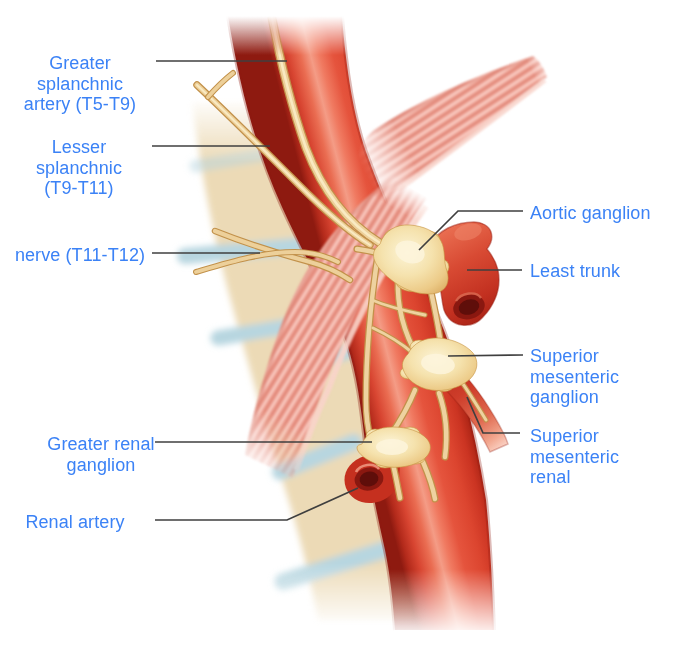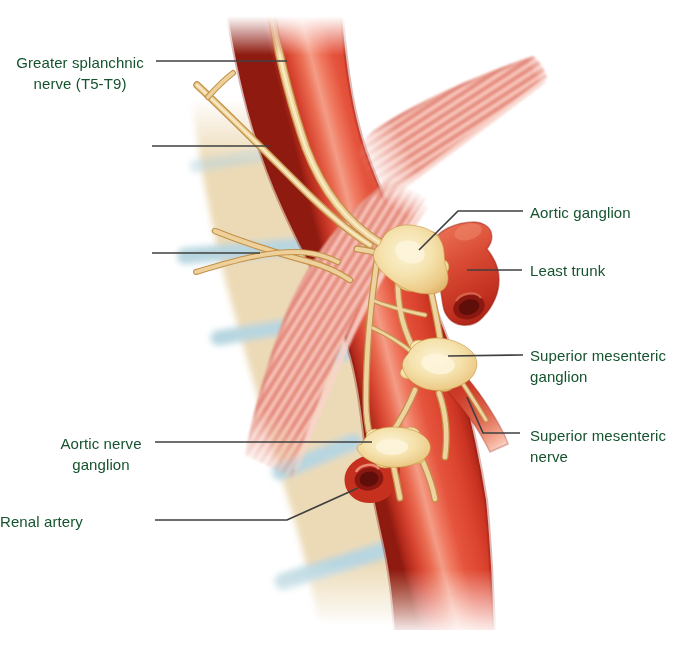--- a/index.html
+++ b/index.html
@@ -1,22 +1,22 @@
 <!DOCTYPE html>
 <html><head>
 <meta charset="utf-8">
 <style>
   html,body{margin:0;padding:0;background:#fff;}
   .stage{position:relative;width:690px;height:647px;overflow:hidden;background:#ffffff;
          font-family:"Liberation Sans",sans-serif;}
   .stage svg{position:absolute;left:0;top:0;}
-  .lbl{position:absolute;font-size:15px;line-height:20.5px;color:#14532d;letter-spacing:.1px;}
+  .lbl{position:absolute;font-size:18px;line-height:20.5px;color:#3b82f6;letter-spacing:.1px;}
   .lbl span{display:block;}
   .c{text-align:center;}
-  .r{text-align:left;}
+  .r{text-align:center;}
 </style>
 </head>
 <body>
 
 <div class="stage">
 
 <svg width="690" height="647" viewBox="0 0 690 647">
 <defs>
   <linearGradient id="aortaG" gradientUnits="userSpaceOnUse" x1="341" y1="330" x2="446" y2="303">
     <stop offset="0" stop-color="#8e1a10"></stop>
@@ -249,39 +249,44 @@
   <polyline points="155,520 287,520 358,488"></polyline>
   <polyline points="523,211 458,211 419,250"></polyline>
   <polyline points="522,270 467,270"></polyline>
   <polyline points="523,355 448,356"></polyline>
   <polyline points="520,433 483,433 467,397"></polyline>
 </g>
 </svg>
 
 <div class="lbl c" style="left:8px;top:53px;width:144px">
   <span>Greater splanchnic</span>
-  <span>nerve (T5-T9)</span>
+  <span>artery (T5-T9)</span>
+</div>
+<div class="lbl c" style="left:8px;top:137px;width:142px">
+  <span>Lesser splanchnic</span>
+  <span>(T9-T11)</span>
 </div>
 <div class="lbl c" style="left:10px;top:245px;width:140px">
+  <span>nerve (T11-T12)</span>
 </div>
 <div class="lbl c" style="left:45px;top:434px;width:112px">
-  <span>Aortic nerve</span>
+  <span>Greater renal</span>
   <span>ganglion</span>
 </div>
 <div class="lbl r" style="left:0px;top:512px;width:150px">
   <span>Renal artery</span>
 </div>
 <div class="lbl" style="left:530px;top:203px">
   <span>Aortic ganglion</span>
 </div>
 <div class="lbl" style="left:530px;top:261px">
   <span>Least trunk</span>
 </div>
 <div class="lbl" style="left:530px;top:346px">
   <span>Superior mesenteric</span>
   <span>ganglion</span>
 </div>
 <div class="lbl" style="left:530px;top:426px">
   <span>Superior mesenteric</span>
-  <span>nerve</span>
+  <span>renal</span>
 </div>
 
 </div>
 
 </body></html>

